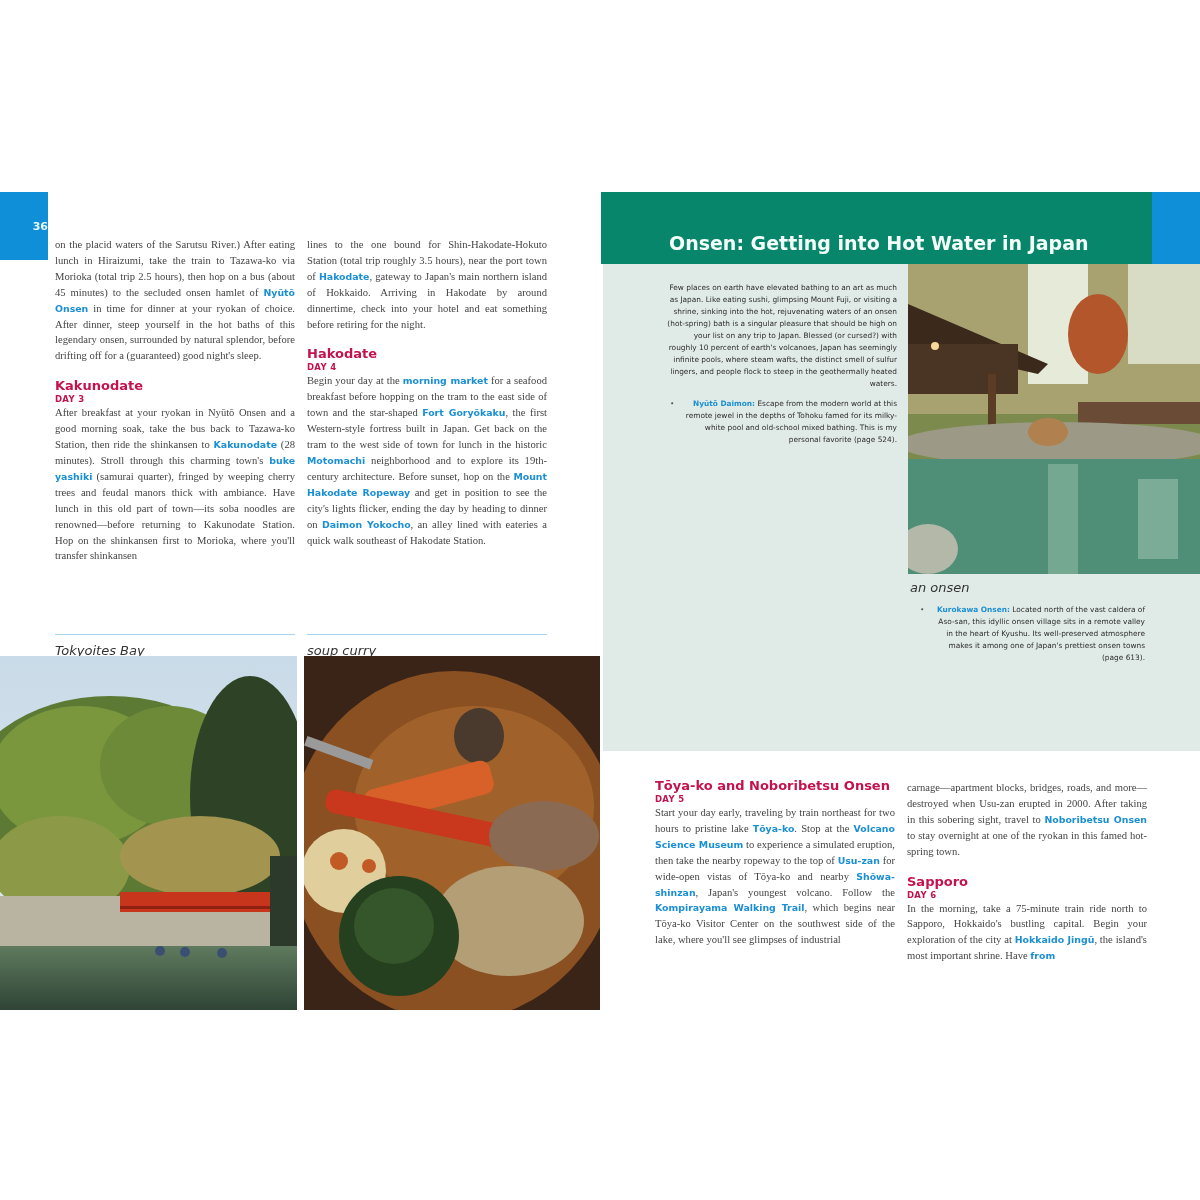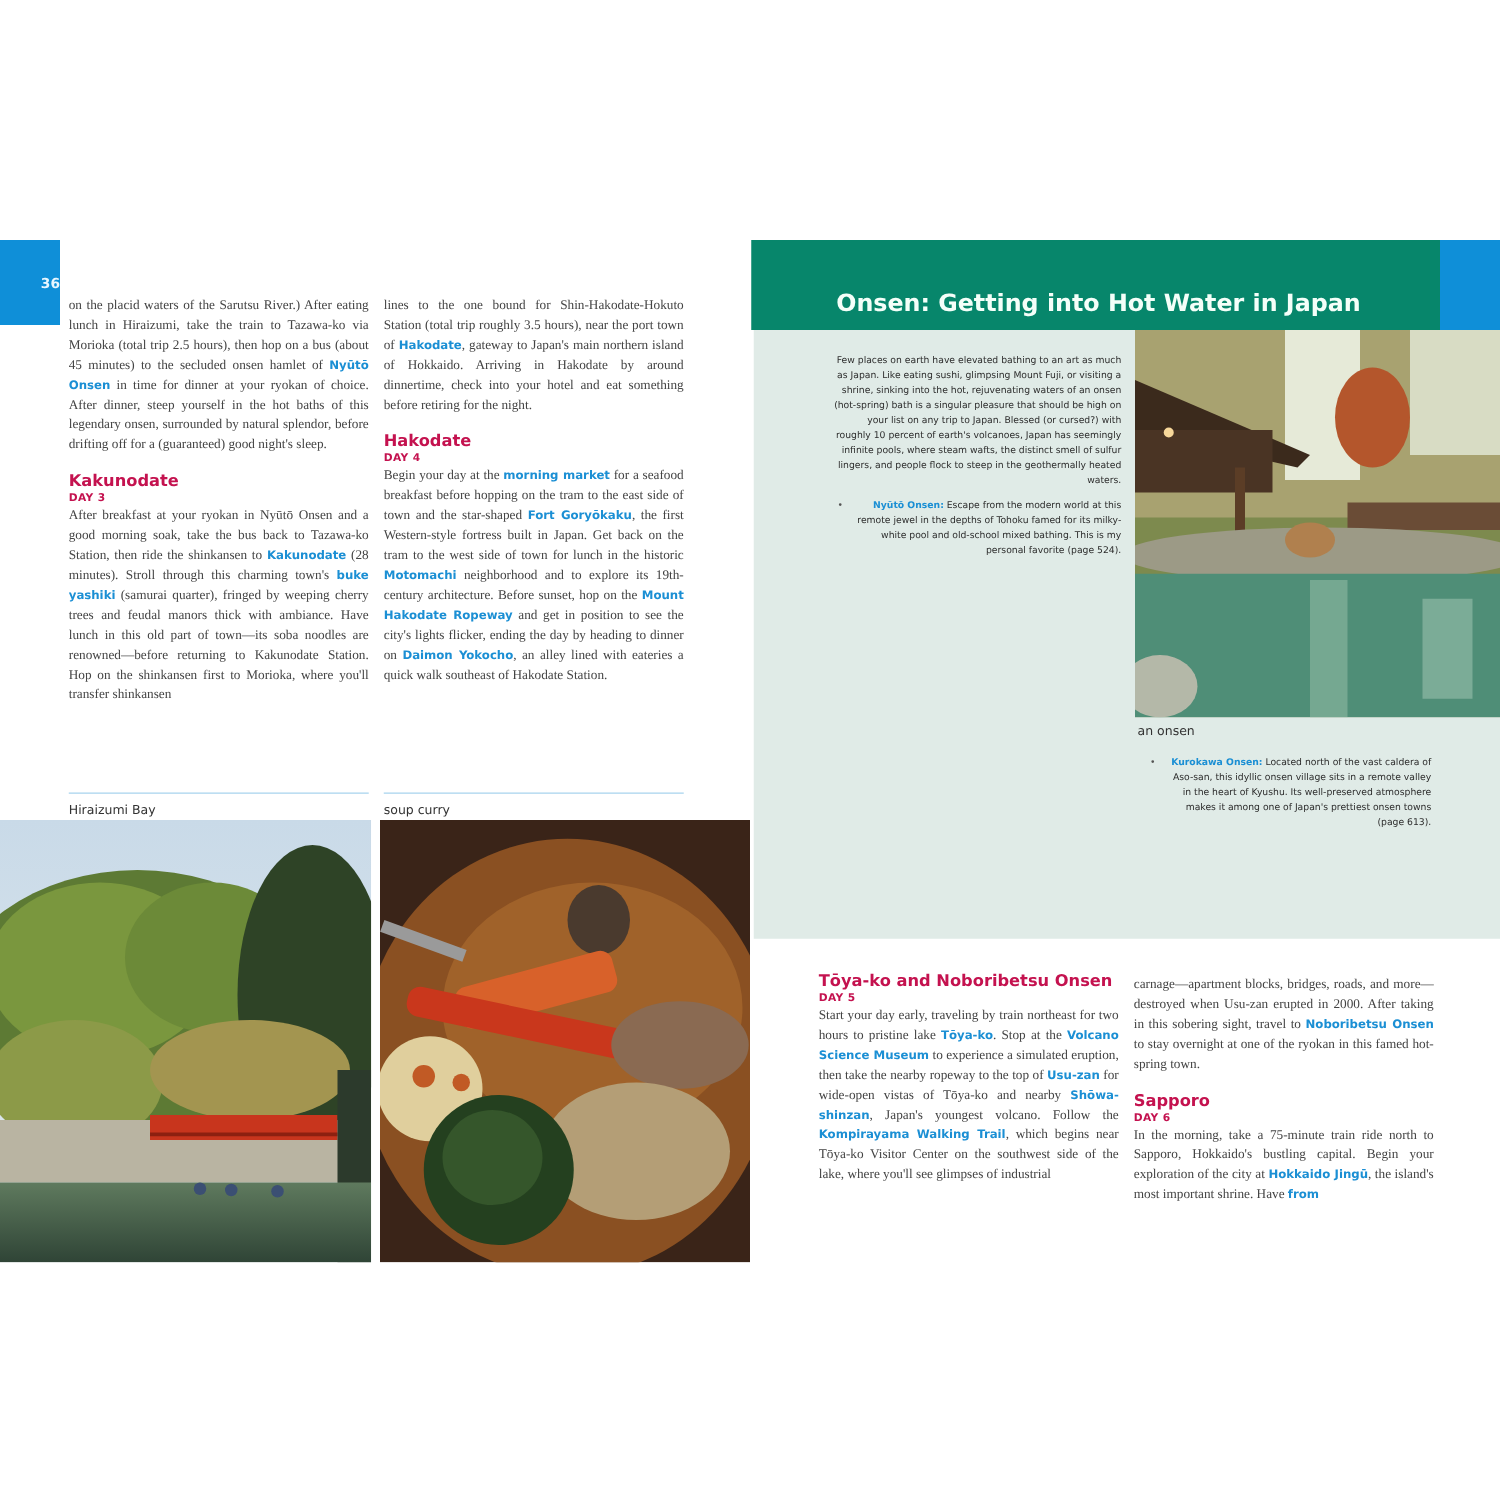--- a/index.html
+++ b/index.html
@@ -7,21 +7,21 @@
          font-family:"Liberation Serif", serif; color:#3a3a3a; }
   .abs { position:absolute; }
   .tab { background:#0f8fd8; color:#e8f6ff; font-family:"DejaVu Sans", sans-serif; font-weight:bold;
          font-size:11px; display:flex; align-items:center; justify-content:flex-end; }
   .col { font-size:10.6px; line-height:15.9px; text-align:justify; color:#444; }
   .col p { margin:0; }
   .h2 { font-family:"DejaVu Sans", sans-serif; font-weight:bold; color:#c4124f; font-size:13px; line-height:16px; margin-top:0; }
   .day { font-family:"DejaVu Sans", sans-serif; font-weight:bold; color:#c4124f; font-size:8.5px; line-height:11px; letter-spacing:0.3px; }
   .lnk { color:#1b8fd4; font-family:"DejaVu Sans", sans-serif; font-weight:bold; font-size:9.4px; }
   .rule { height:1px; background:#a8d4ee; }
-  .cap { font-family:"DejaVu Sans", sans-serif; font-size:10px; color:#333; }
+  .cap { font-family:"DejaVu Sans", sans-serif; font-size:13px; color:#333;font-style:italic; }
   .sidebar { background:#e0ebe7; }
   .banner { background:#07866b; color:#f4fff9; font-family:"DejaVu Sans", sans-serif; font-weight:bold;
             font-size:19px; display:flex; align-items:flex-end; padding:0 0 10px 68px; box-sizing:border-box; }
   .sb-text { font-family:"DejaVu Sans", sans-serif; font-size:7.4px; line-height:12px; color:#2c2c2c; text-align:right; }
   .sb-text p { margin:0; }
   .sb-text .ind { text-indent:10px; }
   .bul { position:relative; padding-left:14px; margin-top:8px !important; }
   .bul::before { content:"•"; position:absolute; left:3px; top:0; color:#555; }
   .sb-lnk { color:#1b8fd4; font-weight:bold; }
   .photo { overflow:hidden; }
@@ -44,21 +44,21 @@
 <div class="abs col" style="left:307px;top:237px;width:240px;">
   <p><span>lines to the one bound for Shin-Hakodate-Hokuto Station (total trip roughly 3.5 hours), near the port town of </span><span class="lnk">Hakodate</span><span>, gateway to Japan's main northern island of Hokkaido. Arriving in Hakodate by around dinnertime, check into your hotel and eat something before retiring for the night.</span></p>
   <div style="height:14px"></div>
   <div class="h2">Hakodate</div>
   <div class="day">DAY 4</div>
   <p><span>Begin your day at the </span><span class="lnk">morning market</span><span> for a seafood breakfast before hopping on the tram to the east side of town and the star-shaped </span><span class="lnk">Fort Goryōkaku</span><span>, the first Western-style fortress built in Japan. Get back on the tram to the west side of town for lunch in the historic </span><span class="lnk">Motomachi</span><span> neighborhood and to explore its 19th-century architecture. Before sunset, hop on the </span><span class="lnk">Mount Hakodate Ropeway</span><span> and get in position to see the city's lights flicker, ending the day by heading to dinner on </span><span class="lnk">Daimon Yokocho</span><span>, an alley lined with eateries a quick walk southeast of Hakodate Station.</span></p>
 </div>
 
 <div class="abs rule" style="left:55px;top:634px;width:240px;"></div>
 <div class="abs rule" style="left:307px;top:634px;width:240px;"></div>
-<div class="abs cap" style="left:55px;top:643px;">Hiraizumi Bay</div>
+<div class="abs cap" style="left:55px;top:643px;">Tokyoites Bay</div>
 <div class="abs cap" style="left:307px;top:643px;">soup curry</div>
 
 <div class="abs photo" style="left:0;top:656px;width:297px;height:354px;">
   <svg width="297" height="354" viewBox="0 0 297 354">
     <defs>
       <linearGradient id="sky" x1="0" y1="0" x2="0" y2="1">
           <stop offset="0" stop-color="#c9dae8"></stop>
           <stop offset="1" stop-color="#e2eaee"></stop>
         </linearGradient>
       <linearGradient id="water" x1="0" y1="0" x2="0" y2="1">
@@ -107,21 +107,21 @@
   <span>Onsen: Getting into Hot Water in Japan</span>
 </div>
 <div class="abs tab" style="left:1152px;top:192px;width:48px;height:83px;padding-left:20px;">
   <span>37</span>
 </div>
 
 <div class="abs sidebar" style="left:603px;top:264px;width:597px;height:487px;"></div>
 
 <div class="abs sb-text" style="left:667px;top:282px;width:230px;">
   <p>Few places on earth have elevated bathing to an art as much as Japan. Like eating sushi, glimpsing Mount Fuji, or visiting a shrine, sinking into the hot, rejuvenating waters of an onsen (hot-spring) bath is a singular pleasure that should be high on your list on any trip to Japan. Blessed (or cursed?) with roughly 10 percent of earth's volcanoes, Japan has seemingly infinite pools, where steam wafts, the distinct smell of sulfur lingers, and people flock to steep in the geothermally heated waters.</p>
-  <p class="bul"><span class="sb-lnk">Nyūtō Onsen:</span><span> Escape from the modern world at this remote jewel in the depths of Tohoku famed for its milky-white pool and old-school mixed bathing. This is my personal favorite (page 524).</span></p>
+  <p class="bul"><span class="sb-lnk">Nyūtō Daimon:</span><span> Escape from the modern world at this remote jewel in the depths of Tohoku famed for its milky-white pool and old-school mixed bathing. This is my personal favorite (page 524).</span></p>
 </div>
 
 <div class="abs photo" style="left:908px;top:264px;width:292px;height:310px;">
   <svg width="292" height="310" viewBox="0 0 292 310">
     <rect width="292" height="310" fill="#7d8a4e"></rect>
     <rect x="0" y="0" width="292" height="150" fill="#a8a270"></rect>
     <rect x="120" y="0" width="60" height="120" fill="#e6ead8"></rect>
     <rect x="220" y="0" width="72" height="100" fill="#d8dcc4"></rect>
     <ellipse cx="190" cy="70" rx="30" ry="40" fill="#b4562c"></ellipse>
     <polygon points="0,40 140,100 130,110 0,80" fill="#3b2a1c"></polygon>

